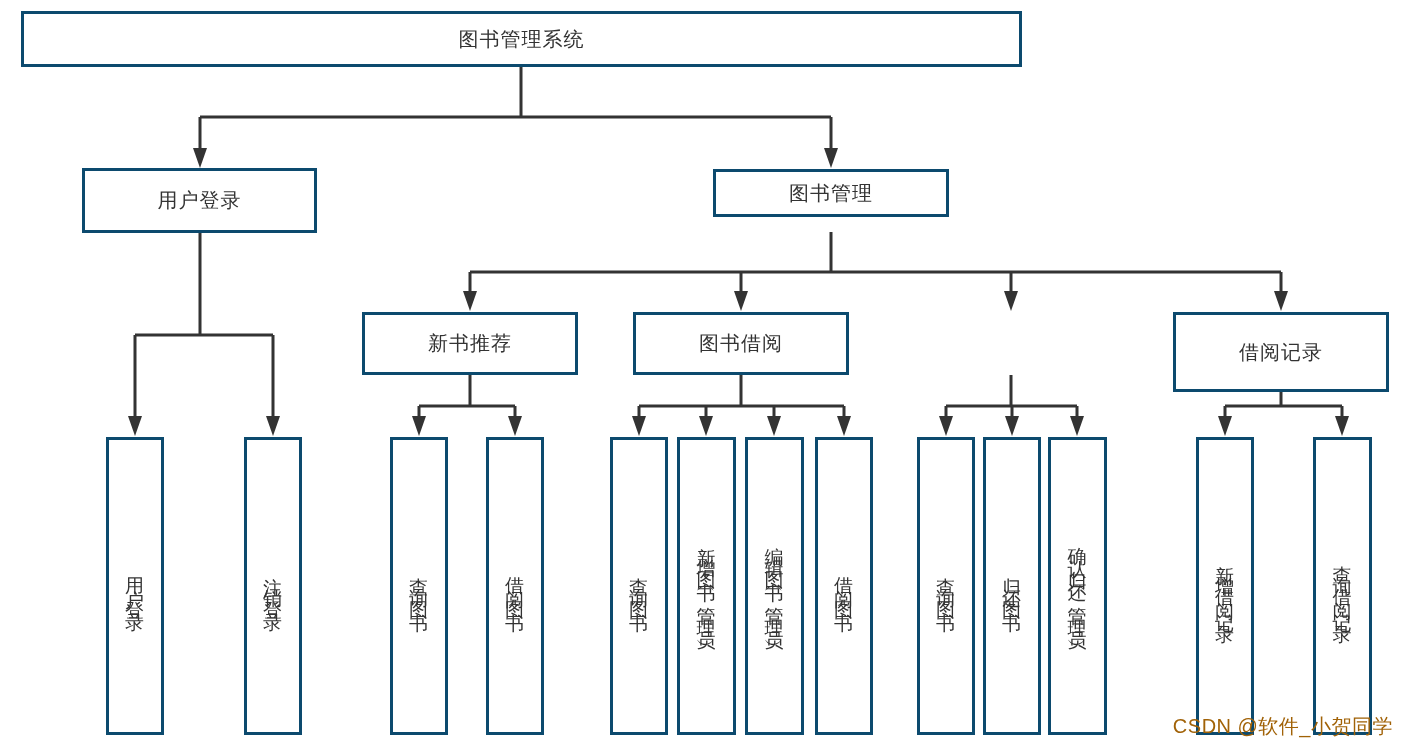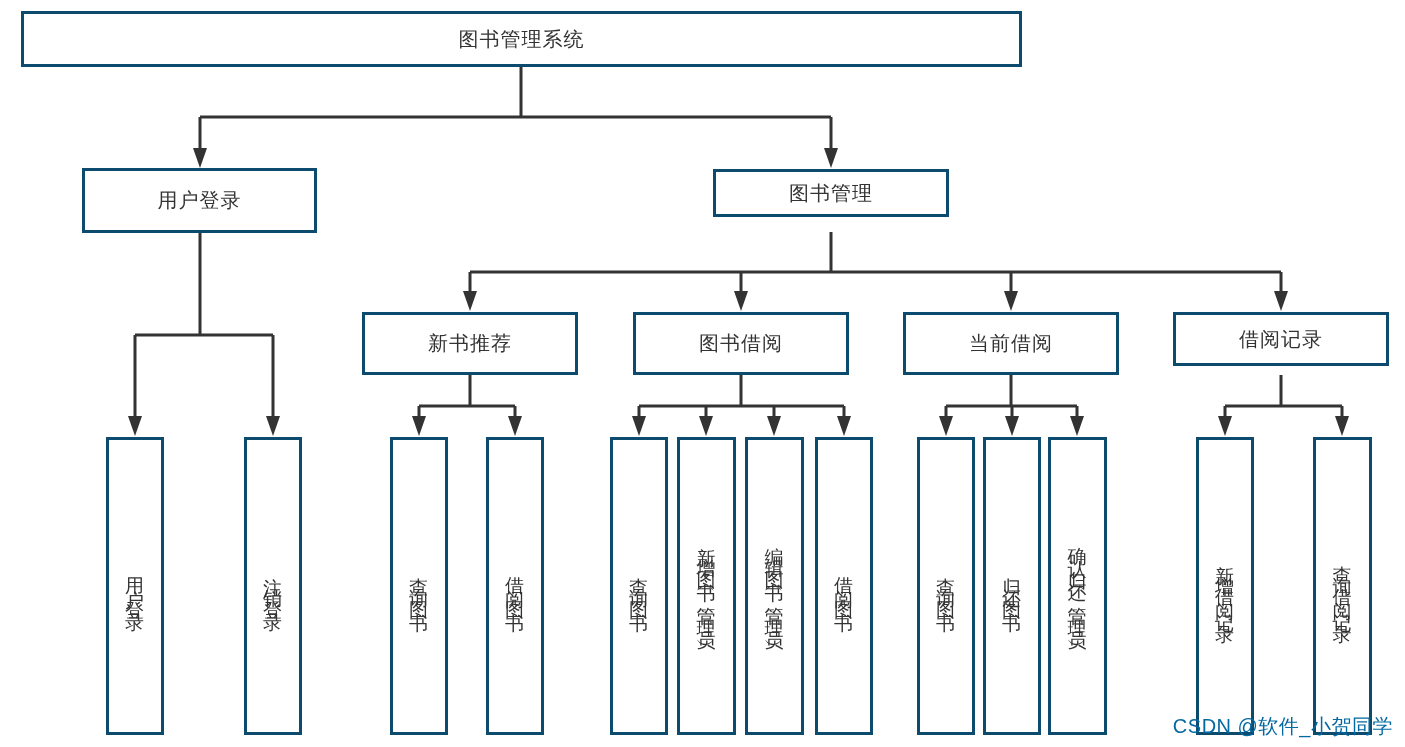--- a/index.html
+++ b/index.html
@@ -39,21 +39,21 @@
     font-size: 19px;
     letter-spacing: 12px;
     line-height: 1;
     color: #333333;
   }
   .watermark {
     position: absolute;
     right: 12px;
     top: 713px;
     font-size: 20px;
-    color: #0369a1;
+    color: #a16207;
     letter-spacing: 0.5px;
     z-index: 3;
     white-space: nowrap;
   }
 </style>
 </head>
 <body>
 
 <div class="stage">
 
@@ -107,24 +107,21 @@
   <div class="box" style="left:713px; top:169px; width:236px; height:48px;">
     <span class="hlabel">图书管理</span>
   </div>
 
   <div class="box" style="left:362px; top:312px; width:216px; height:63px;">
     <span class="hlabel">新书推荐</span>
   </div>
   <div class="box" style="left:633px; top:312px; width:216px; height:63px;">
     <span class="hlabel">图书借阅</span>
   </div>
-  <div class="box" style="left:903px; top:312px; width:216px; height:63px;">
-    <span class="hlabel">当前借阅</span>
-  </div>
-  <div class="box" style="left:1173px; top:312px; width:216px; height:54px;">
+  <div class="box" style="left:1173px; top:312px; width:216px; height:80px;">
     <span class="hlabel">借阅记录</span>
   </div>
 
   <div class="box" style="left:106px; top:437px; width:58px; height:298px;">
     <span class="vtext">用户登录</span>
   </div>
   <div class="box" style="left:244px; top:437px; width:58px; height:298px;">
     <span class="vtext">注销登录</span>
   </div>
 

